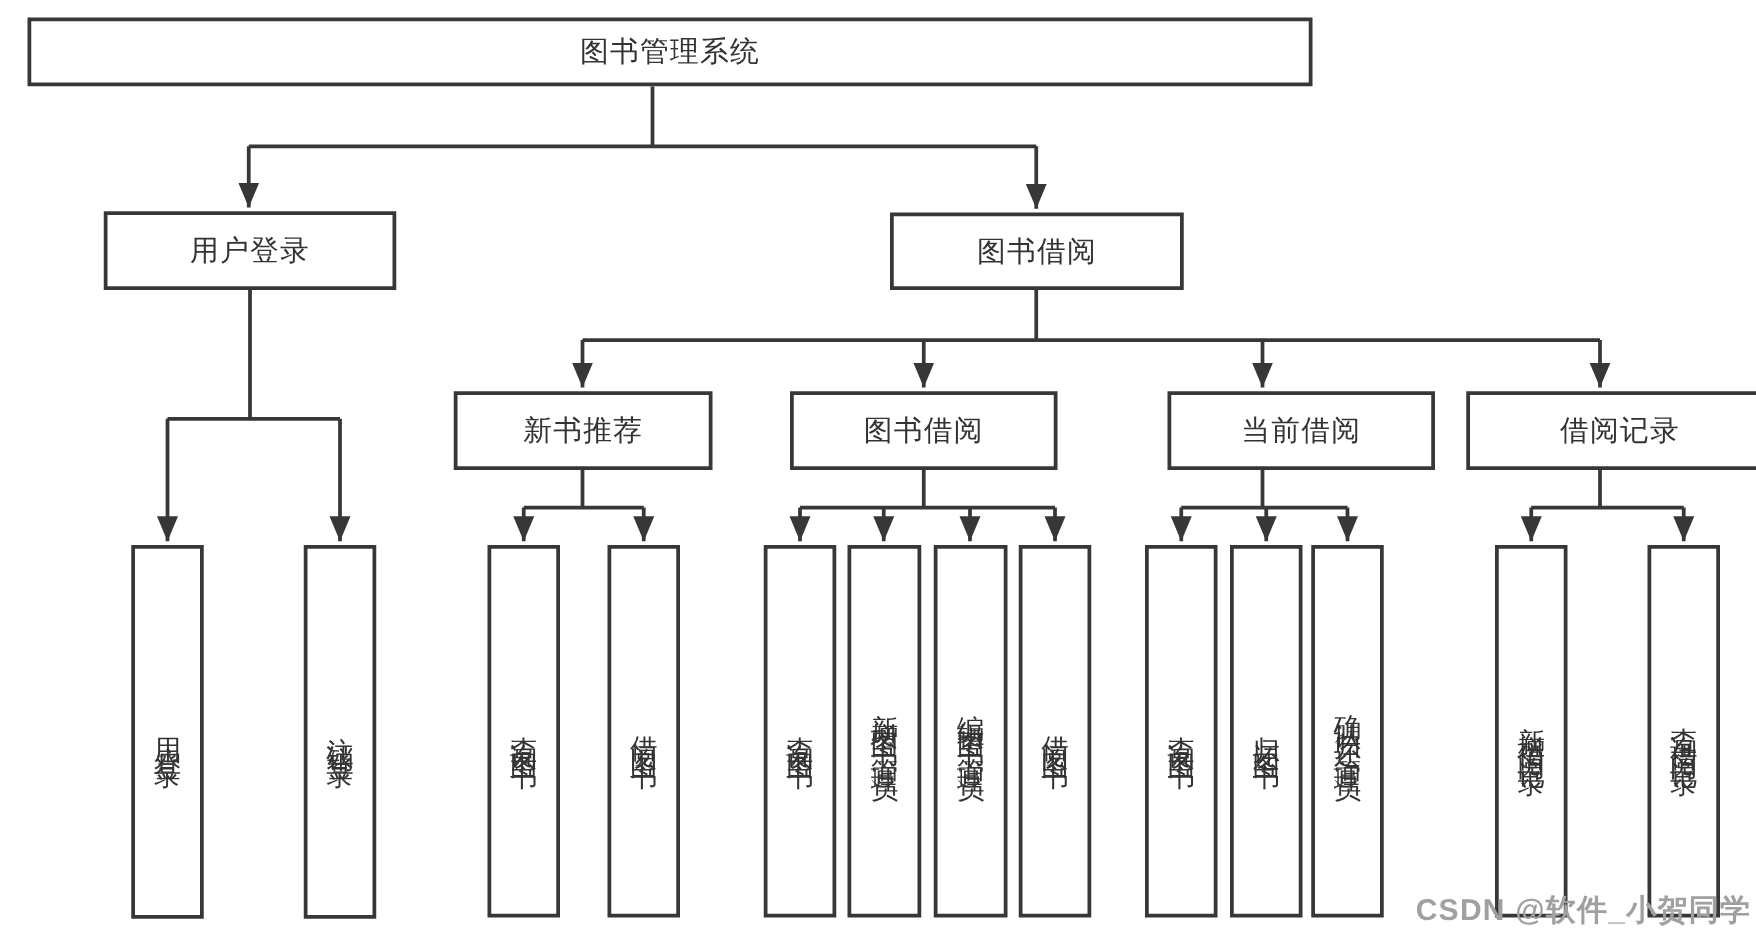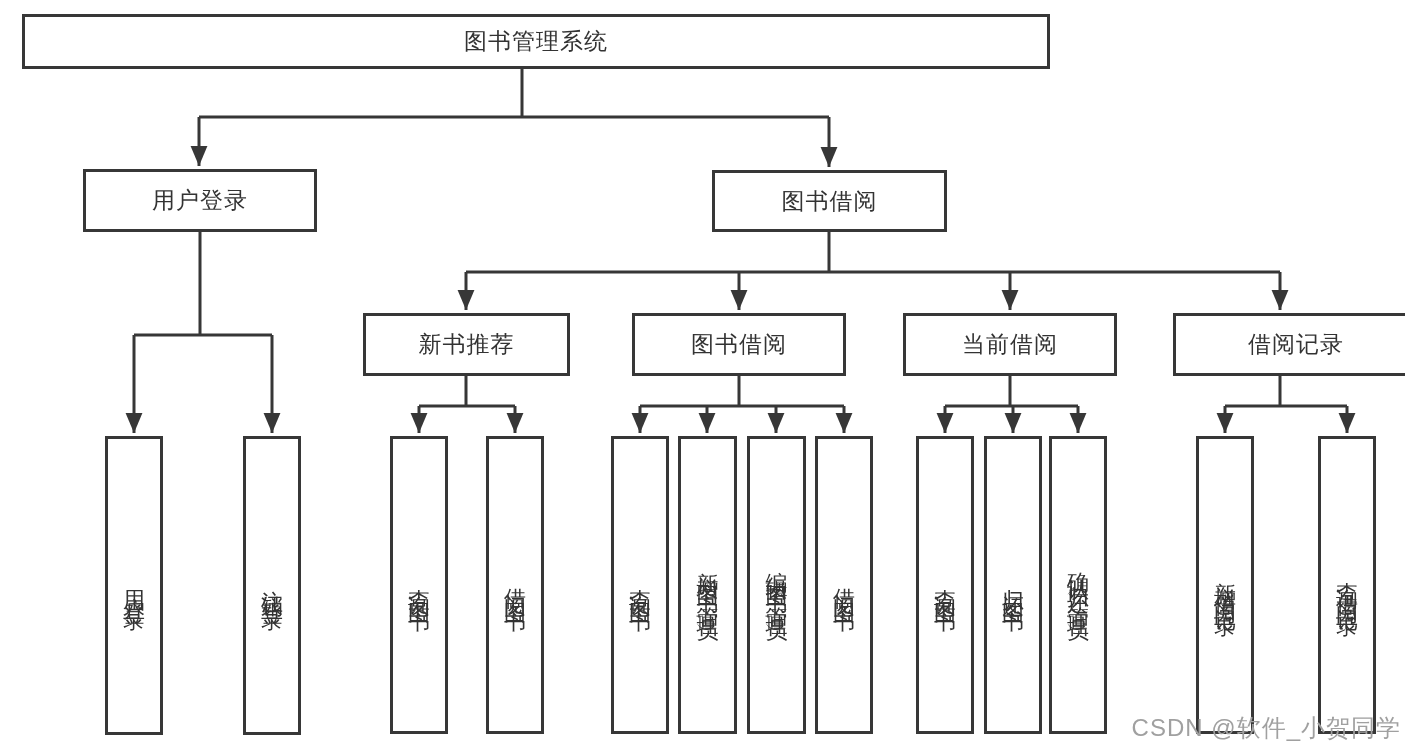--- a/index.html
+++ b/index.html
@@ -47,20 +47,21 @@
   }
   #watermark {
     position: absolute;
     top: 712px;
     right: 4px;
     z-index: 3;
     font-size: 24px;
     color: #a0a0a0;
     white-space: nowrap;
     letter-spacing: 1px;
+    font-weight: bold;
   }
 </style>
 </head>
 <body>
 
 <div id="canvas">
 
   <svg class="wires" width="1405" height="747" viewBox="0 0 1405 747">
     <defs>
       <marker id="arrow" markerUnits="userSpaceOnUse" markerWidth="20" markerHeight="18" viewBox="0 0 19 16" refX="19" refY="8" orient="auto">
@@ -114,21 +115,21 @@
   <div class="node h" style="left:712px; top:170px; width:235px; height:62px">
     <span>图书借阅</span>
   </div>
 
   <div class="node h" style="left:363px; top:313px; width:207px; height:63px">
     <span>新书推荐</span>
   </div>
   <div class="node h" style="left:632px; top:313px; width:214px; height:63px">
     <span>图书借阅</span>
   </div>
-  <div class="node h" style="left:903px; top:313px; width:214px; height:63px">
+  <div class="node h" style="left:934px; top:313px; width:214px; height:63px">
     <span>当前借阅</span>
   </div>
   <div class="node h" style="left:1173px; top:313px; width:246px; height:63px">
     <span>借阅记录</span>
   </div>
 
   <div class="node v" style="left:105px; top:436px; width:58px; height:299px">
     <span>用户登录</span>
   </div>
   <div class="node v" style="left:243px; top:436px; width:58px; height:299px">

